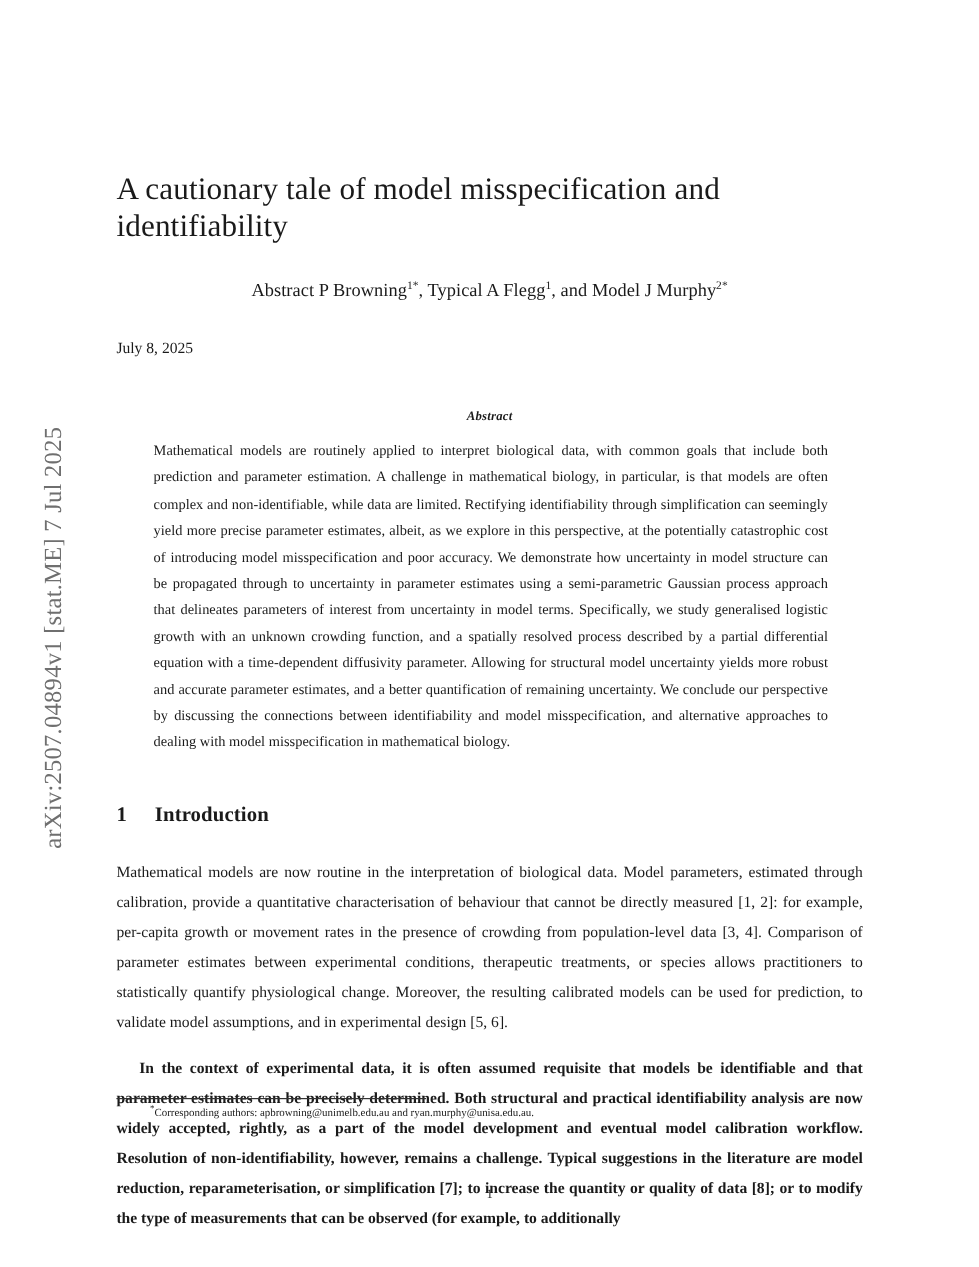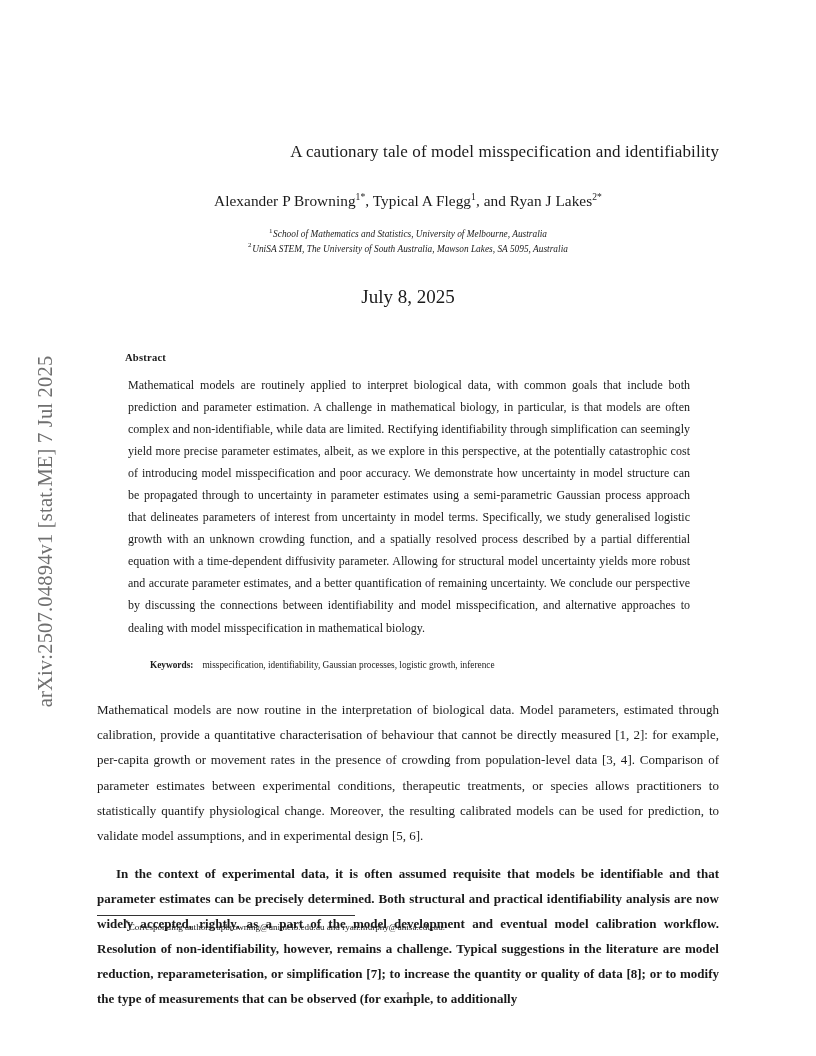--- a/index.html
+++ b/index.html
@@ -45,23 +45,23 @@
     position: absolute;
     left: 97px;
     top: 0;
     width: 622px;
     height: 1056px;
   }
 
   .title {
     margin: 0;
     padding-top: 142px;
-    font-size: 17px;
+    font-size: 26px;
     font-weight: normal;
-    text-align: right;
+    text-align: left;
     letter-spacing: 0.1px;
     line-height: 1.2;
   }
 
   .authors {
     margin: 0;
     padding-top: 30px;
     font-size: 15.3px;
     text-align: center;
     letter-spacing: 0.05px;
@@ -83,36 +83,36 @@
   .affiliations .aff sup {
     font-style: normal;
     font-size: 7px;
     vertical-align: super;
     line-height: 0;
     padding-right: 0.6px;
   }
 
   .pubdate {
     padding-top: 30px;
-    text-align: center;
-    font-size: 19px;
+    font-size: 13px;
   }
 
   
   .abstract-block {
     margin: 0 auto;
     padding-top: 44px;
     width: 566px;
   }
   .abstract-heading {
-    text-align: left;
+    text-align: center;
     font-weight: bold;
     font-size: 10.6px;
     letter-spacing: 0.2px;
     padding-bottom: 11px;
+    font-style: italic;
   }
   .abstract-body {
     font-size: 12px;
     line-height: 1.84;
     text-align: justify;
     text-justify: inter-word;
     letter-spacing: 0.015px;
     padding-left: 3px;
     padding-right: 1px;
   }
@@ -193,38 +193,34 @@
 
 <div id="arxiv-stamp">
   <div class="stamp-text">arXiv:2507.04894v1  [stat.ME]  7 Jul 2025</div>
 </div>
 
 <div id="page">
 
   <h1 class="title">A cautionary tale of model misspecification and identifiability</h1>
 
   <div class="authors">
-    <span>Alexander P Browning</span><sup>1*</sup><span>, </span><span>Typical A Flegg</span><sup>1</sup><span>, and </span><span>Ryan J Lakes</span><sup>2*</sup>
-  </div>
-
-  <div class="affiliations">
-    <div class="aff"><sup>1</sup><span>School of Mathematics and Statistics, University of Melbourne, Australia</span></div>
-    <div class="aff"><sup>2</sup><span>UniSA STEM, The University of South Australia, Mawson Lakes, SA 5095, Australia</span></div>
-  </div>
+    <span>Abstract P Browning</span><sup>1*</sup><span>, </span><span>Typical A Flegg</span><sup>1</sup><span>, and </span><span>Model J Murphy</span><sup>2*</sup>
+  </div>
+
 
   <div class="pubdate">July 8, 2025</div>
 
   <div class="abstract-block">
     <div class="abstract-heading">Abstract</div>
     <div class="abstract-body">Mathematical models are routinely applied to interpret biological data, with common goals that include both prediction and parameter estimation. A challenge in mathematical biology, in particular, is that models are often complex and non-identifiable, while data are limited. Rectifying identifiability through simplification can seemingly yield more precise parameter estimates, albeit, as we explore in this perspective, at the potentially catastrophic cost of introducing model misspecification and poor accuracy. We demonstrate how uncertainty in model structure can be propagated through to uncertainty in parameter estimates using a semi-parametric Gaussian process approach that delineates parameters of interest from uncertainty in model terms. Specifically, we study generalised logistic growth with an unknown crowding function, and a spatially resolved process described by a partial differential equation with a time-dependent diffusivity parameter. Allowing for structural model uncertainty yields more robust and accurate parameter estimates, and a better quantification of remaining uncertainty. We conclude our perspective by discussing the connections between identifiability and model misspecification, and alternative approaches to dealing with model misspecification in mathematical biology.</div>
-    <div class="keywords">
-      <span class="kw-label">Keywords:</span><span>misspecification, identifiability, Gaussian processes, logistic growth, inference</span>
-    </div>
-  </div>
-
+  </div>
+
+  <div class="section-heading">
+    <span class="secnum">1</span><span>Introduction</span>
+  </div>
 
   <p class="body-text first">Mathematical models are now routine in the interpretation of biological data. Model parameters, estimated through calibration, provide a quantitative characterisation of behaviour that cannot be directly measured [1, 2]: for example, per-capita growth or movement rates in the presence of crowding from population-level data [3, 4]. Comparison of parameter estimates between experimental conditions, therapeutic treatments, or species allows practitioners to statistically quantify physiological change. Moreover, the resulting calibrated models can be used for prediction, to validate model assumptions, and in experimental design [5, 6].</p>
   <p class="body-text indented">In the context of experimental data, it is often assumed requisite that models be identifiable and that parameter estimates can be precisely determined. Both structural and practical identifiability analysis are now widely accepted, rightly, as a part of the model development and eventual model calibration workflow. Resolution of non-identifiability, however, remains a challenge. Typical suggestions in the literature are model reduction, reparameterisation, or simplification [7]; to increase the quantity or quality of data [8]; or to modify the type of measurements that can be observed (for example, to additionally</p>
 
   <div class="footnote-area">
     <div class="footnote-rule"></div>
     <div class="footnote-text"><sup>*</sup><span>Corresponding authors: apbrowning@unimelb.edu.au and ryan.murphy@unisa.edu.au.</span></div>
   </div>
 
   <div class="page-number">1</div>

